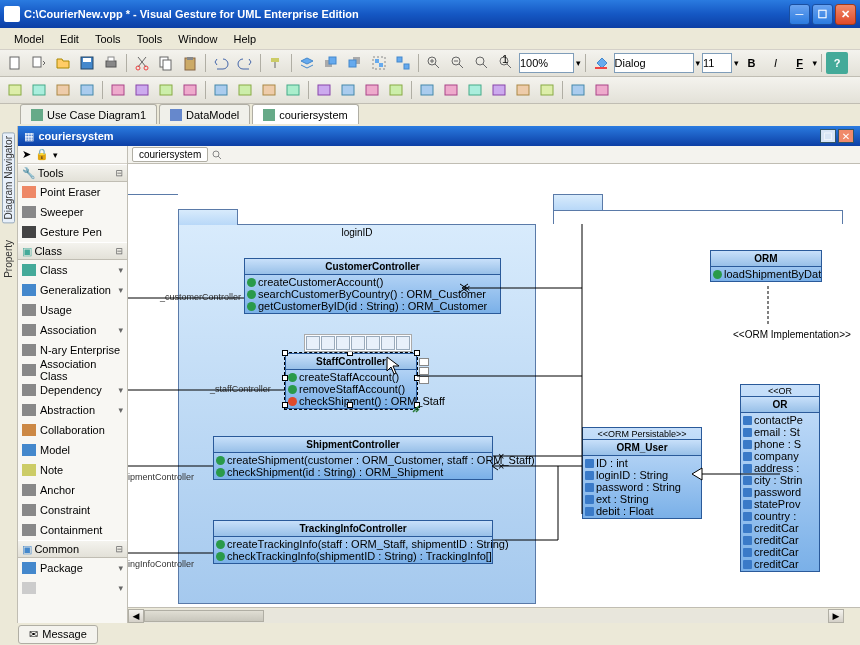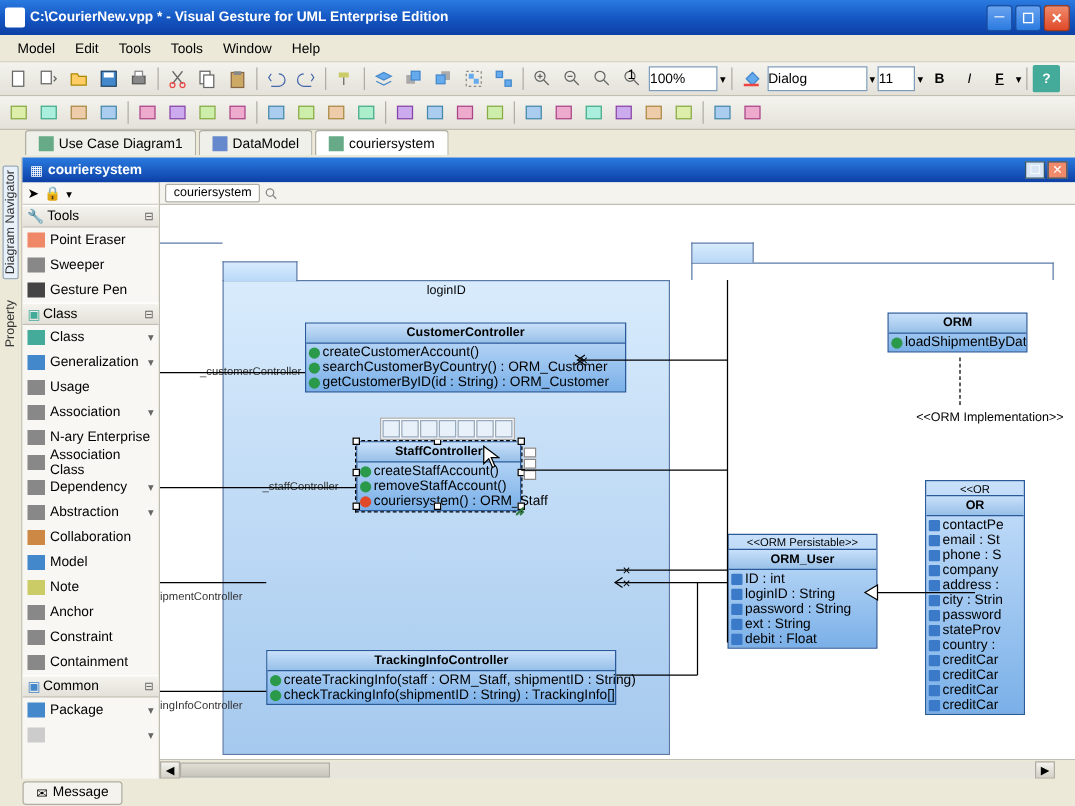--- a/index.html
+++ b/index.html
@@ -597,21 +597,21 @@
                 <div class="uml-row">
                     <div class="op-ic"></div>
                     <span>createStaffAccount()</span>
                   </div>
                 <div class="uml-row">
                     <div class="op-ic"></div>
                     <span>removeStaffAccount()</span>
                   </div>
                 <div class="uml-row">
                     <div class="op-ic red"></div>
-                    <span>couriersystem() : ORM_Staff</span>
+                    <span>checkShipment() : ORM_Staff</span>
                   </div>
               </div>
             </div>
 
             <div class="sel-handle" style="left:154px;top:186px;"></div>
             <div class="sel-handle" style="left:219px;top:186px;"></div>
             <div class="sel-handle" style="left:286px;top:186px;"></div>
             <div class="sel-handle" style="left:154px;top:211px;"></div>
             <div class="sel-handle" style="left:286px;top:211px;"></div>
             <div class="sel-handle" style="left:154px;top:238px;"></div>
@@ -631,20 +631,33 @@
               <div class="sh-btn"></div>
               <div class="sh-btn"></div>
               <div class="sh-btn"></div>
             </div>
             <div style="position:absolute;left:283px;top:240px;width:10px;height:10px;">
               <svg viewBox="0 0 10 10">
                   <path d="M2 8L8 2M5 8L8 5" stroke="#2a7a3a" stroke-width="1.5"></path>
                 </svg>
             </div>
 
+            <div class="uml-class" style="left:85px;top:272px;width:280px;">
+              <div class="uml-class-name">ShipmentController</div>
+              <div class="uml-ops">
+                <div class="uml-row">
+                    <div class="op-ic"></div>
+                    <span>createShipment(customer : ORM_Customer, staff : ORM_Staff)</span>
+                  </div>
+                <div class="uml-row">
+                    <div class="op-ic"></div>
+                    <span>checkShipment(id : String) : ORM_Shipment</span>
+                  </div>
+              </div>
+            </div>
 
             <div class="uml-class" style="left:85px;top:356px;width:280px;">
               <div class="uml-class-name">TrackingInfoController</div>
               <div class="uml-ops">
                 <div class="uml-row">
                     <div class="op-ic"></div>
                     <span>createTrackingInfo(staff : ORM_Staff, shipmentID : String)</span>
                   </div>
                 <div class="uml-row">
                     <div class="op-ic"></div>

